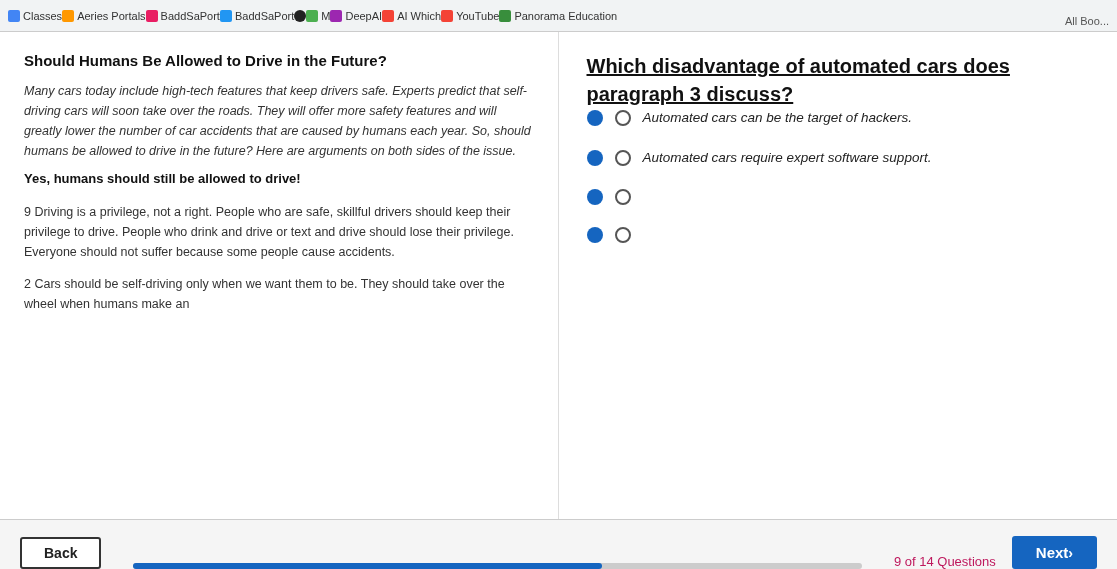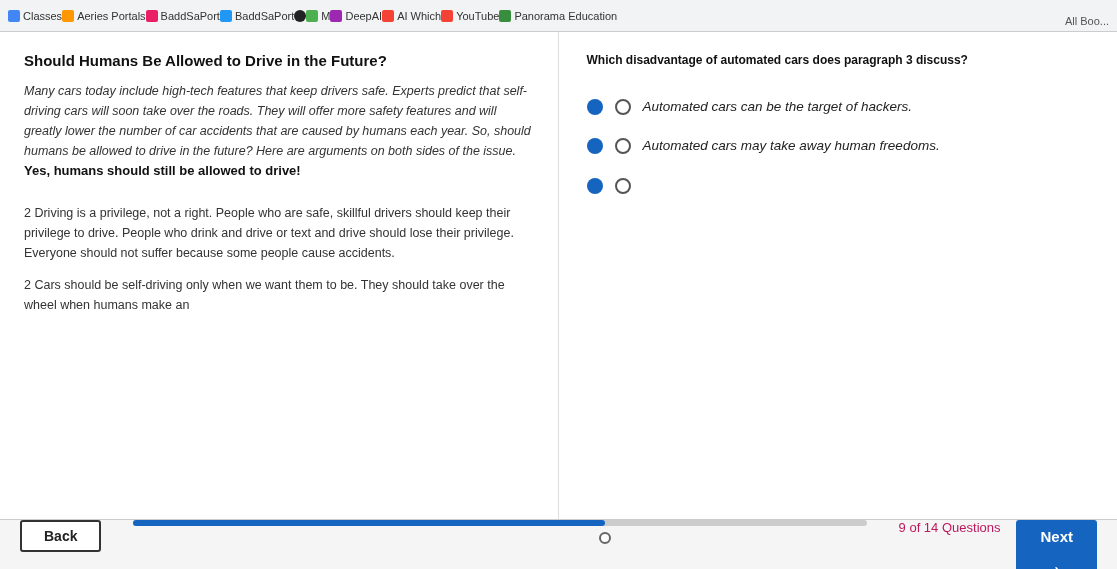--- a/index.html
+++ b/index.html
@@ -73,51 +73,51 @@
       font-weight: bold;
       margin-bottom: 12px;
       color: #111;
     }
 
     .passage-text {
       font-size: 12.5px;
       font-style: italic;
       color: #333;
       line-height: 1.6;
-      margin-bottom: 2px;
+      margin-bottom: 10px;
     }
 
     .section-heading {
       font-size: 13px;
       font-weight: bold;
       color: #111;
-      margin-bottom: 25px;
+      margin-bottom: 16px;
     }
 
     .paragraph-text {
       font-size: 12.5px;
       color: #333;
       line-height: 1.6;
       margin-bottom: 12px;
     }
 
     
     .right-panel {
       width: 50%;
       padding: 20px 28px;
       background: #fff;
       position: relative;
     }
 
     .question-text {
-      font-size: 12px;
+      font-size: 20px;
       font-weight: bold;
       color: #111;
-      margin-bottom: 28px;
       line-height: 1.4;
+      text-decoration: underline;
     }
 
     .answer-option {
       display: flex;
       align-items: flex-start;
       margin-bottom: 20px;
       gap: 12px;
       font-style: italic;
     }
 
@@ -145,21 +145,21 @@
       color: #222;
       line-height: 1.45;
     }
 
     
     .bottom-bar {
       height: 50px;
       background: #f5f5f5;
       border-top: 1px solid #ccc;
       display: flex;
-      align-items: flex-start;
+      align-items: flex-end;
       padding: 0 20px;
       gap: 16px;
       position: relative;
     }
 
     .back-button {
       background: #fff;
       border: 2px solid #333;
       color: #222;
       font-size: 14px;
@@ -207,23 +207,22 @@
       background: #1565c0;
       color: #fff;
       border: none;
       font-size: 15px;
       font-weight: bold;
       padding: 8px 24px;
       cursor: pointer;
       border-radius: 3px;
       display: flex;
       align-items: center;
-      gap: 16px;
+      gap: 0;
       white-space: nowrap;
-      flex-direction: column;
     }
 
     .next-chevron {
       font-size: 14px;
     }
   </style>
 </head>
 <body>
 
 <div class="browser-bar">
@@ -268,38 +267,42 @@
   </div>
   <div class="allbookmarks">All Boo...</div>
 </div>
 
 <div class="main-area">
 
   <div class="left-panel">
     <h2>Should Humans Be Allowed to Drive in the Future?</h2>
     <p class="passage-text">Many cars today include high-tech features that keep drivers safe. Experts predict that self-driving cars will soon take over the roads. They will offer more safety features and will greatly lower the number of car accidents that are caused by humans each year. So, should humans be allowed to drive in the future? Here are arguments on both sides of the issue.</p>
     <p class="section-heading">Yes, humans should still be allowed to drive!</p>
-    <p class="paragraph-text">2  Driving is a privilege, not a right. People who are safe, skillful drivers should keep their privilege to drive. People who drink and drive or text and drive should lose their privilege. Everyone should not suffer because some people cause accidents.</p>
+    <p class="paragraph-text">9  Driving is a privilege, not a right. People who are safe, skillful drivers should keep their privilege to drive. People who drink and drive or text and drive should lose their privilege. Everyone should not suffer because some people cause accidents.</p>
     <p class="paragraph-text">2  Cars should be self-driving only when we want them to be. They should take over the wheel when humans make an</p>
   </div>
 
   <div class="right-panel">
     <div class="question-text">Which disadvantage of automated cars does paragraph 3 discuss?</div>
 
     <div class="answer-option">
       <div class="dot-filled"></div>
       <div class="dot-empty"></div>
       <span class="option-text">Automated cars can be the target of hackers.</span>
     </div>
 
-
     <div class="answer-option">
       <div class="dot-filled"></div>
       <div class="dot-empty"></div>
-      <span class="option-text">Automated cars may take away human freedoms.</span>
+      <span class="option-text">Automated cars require expert software support.</span>
+    </div>
+
+    <div class="answer-option">
+      <div class="dot-filled"></div>
+      <div class="dot-empty"></div>
     </div>
 
     <div class="answer-option">
       <div class="dot-filled"></div>
       <div class="dot-empty"></div>
     </div>
   </div>
 </div>
 
 <div class="bottom-bar">

